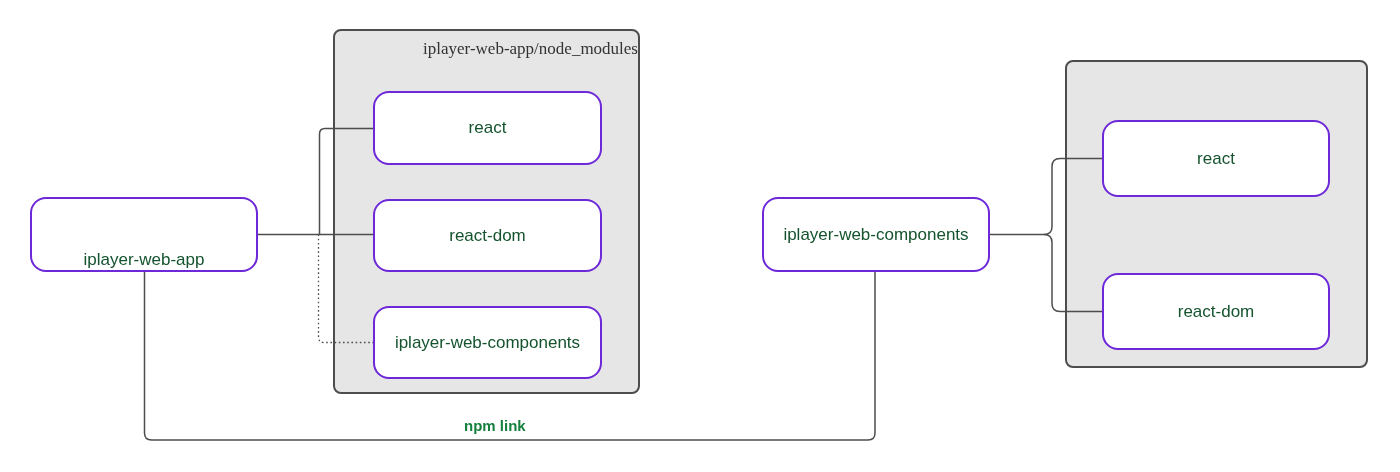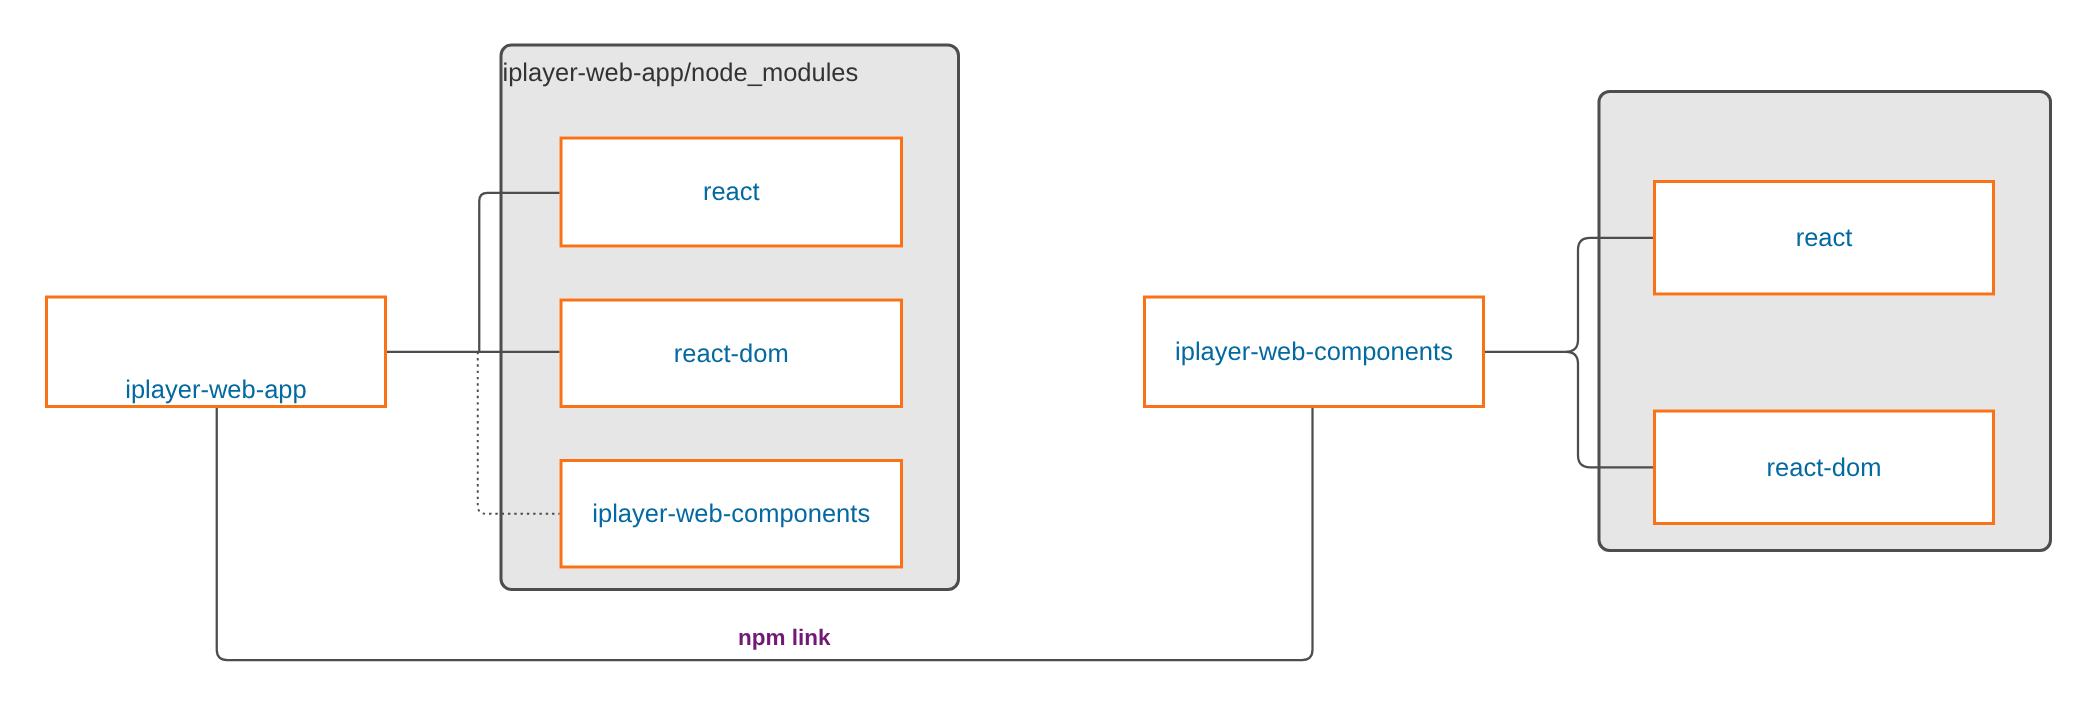--- a/index.html
+++ b/index.html
@@ -12,46 +12,47 @@
     width: 1400px;
     height: 472px;
     background: #ffffff;
     font-family: "Liberation Sans", sans-serif;
     color: #333333;
     overflow: hidden;
   }
   .node {
     position: absolute;
     background: #ffffff;
-    border: 2px solid #f97316;
-    border-radius: 0;
+    border: 2px solid #6d28d9;
+    border-radius: 16px;
     box-sizing: border-box;
     display: flex;
     align-items: center;
     justify-content: center;
     font-size: 17px;
-    color: #0369a1;
+    color: #14532d;
     text-align: center;
   }
   .group {
     position: absolute;
     background: #e6e6e6;
     border: 2px solid #4d4d4d;
     border-radius: 8px;
     box-sizing: border-box;
   }
   .group-title {
     position: absolute;
     top: 8px;
     left: 0;
     right: 0;
-    text-align: left;
+    text-align: right;
     font-size: 17px;
     color: #333333;
     white-space: nowrap;
+    font-family: Liberation Serif, serif;
   }
   .connectors {
     position: absolute;
     left: 0;
     top: 0;
     width: 1400px;
     height: 472px;
     pointer-events: none;
   }
   .connectors path {
@@ -60,23 +61,22 @@
     stroke-width: 1.5;
   }
   .connectors path.dotted {
     stroke-width: 1.3;
     stroke-dasharray: 1.6 2.6;
   }
   .edge-label {
     position: absolute;
     font-size: 15px;
     font-weight: bold;
-    color: #701a75;
+    color: #15803d;
     white-space: nowrap;
-    margin-left: 28px;
   }
 </style>
 </head>
 <body>
 
 <div class="canvas">
 
   <div class="node" style="left:30px; top:197px; width:228px; height:75px;align-items:flex-end;">
     <span>iplayer-web-app</span>
   </div>

